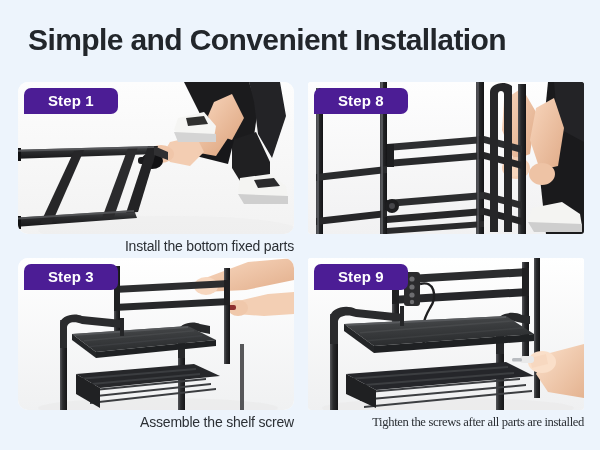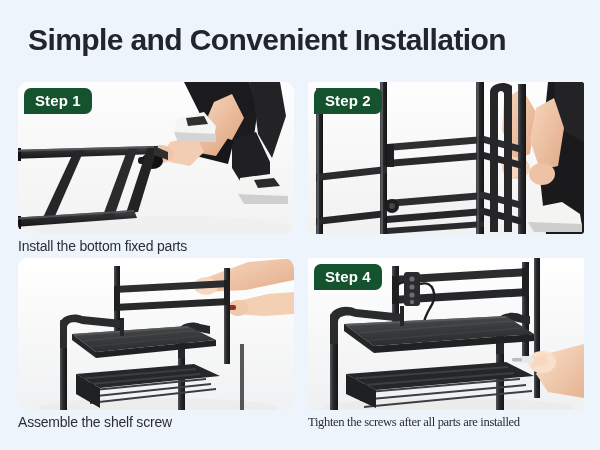--- a/index.html
+++ b/index.html
@@ -63,42 +63,42 @@
 
   .photo svg { display: block; width: 276px; height: 152px; }
 
   
   .badge {
     position: absolute;
     left: 6px;
     top: 6px;
     min-width: 62px;
     height: 26px;
-    padding: 0 11px;
-    background: #14532d;
+    padding: 0 24px;
+    background: #4c1d95;
     color: #ffffff;
     font-size: 15px;
     font-weight: bold;
     line-height: 26px;
     text-align: center;
     border-radius: 7px 7px 7px 0;
     white-space: nowrap;
     z-index: 3;
     letter-spacing: 0.1px;
   }
 
   
   .caption {
     position: absolute;
     left: 0;
     top: 152px;
     width: 276px;
     height: 24px;
     line-height: 24px;
-    text-align: left;
+    text-align: right;
     font-size: 14px;
     color: #2b2f34;
     white-space: nowrap;
     letter-spacing: -0.2px;
   }
   .caption.tight { font-size: 12.6px; letter-spacing: -0.35px; font-family: Liberation Serif, serif; }
 </style>
 </head>
 <body>
 
@@ -249,21 +249,21 @@
 
           <circle cx="84" cy="124" r="7" fill="#1d1d1f"></circle>
           <circle cx="84" cy="124" r="3" fill="#46464a"></circle>
 
           <rect x="9" y="6" width="2" height="146" fill="#64656a" opacity="0.7"></rect>
           <rect x="73" y="0" width="2" height="152" fill="#64656a" opacity="0.7"></rect>
           <rect x="169" y="0" width="2" height="152" fill="#5d5e63" opacity="0.6"></rect>
         </g>
       </svg>
     </div>
-    <div class="badge">Step 2</div>
+    <div class="badge">Step 8</div>
   </div>
 
   <div class="step-cell">
     <div class="photo">
       <svg viewBox="0 0 276 152" preserveAspectRatio="none" aria-hidden="true">
         <defs>
           <linearGradient id="s3bg" x1="0" y1="0" x2="0" y2="1">
             <stop offset="0" stop-color="#ffffff"></stop>
             <stop offset="1" stop-color="#f0f1f2"></stop>
           </linearGradient>
@@ -330,20 +330,21 @@
           <path d="M63 126 L182 115 L182 117 L63 128 Z" fill="#3b3d40"></path>
           <path d="M66 132 L188 120 L188 122 L66 134 Z" fill="#3b3d40"></path>
           <path d="M69 138 L193 125 L193 127 L69 140 Z" fill="#3b3d40"></path>
           <path d="M72 144 L198 130 L198 132 L72 146 Z" fill="#3b3d40"></path>
           <path d="M58 116 L82 130 L82 150 L58 136 Z" fill="#202123"></path>
         </g>
 
         <rect x="222" y="86" width="4" height="66" fill="#2f3032" opacity="0.8"></rect>
       </svg>
     </div>
+    <div class="badge">Step 3</div>
     <div class="caption">Assemble the shelf screw</div>
   </div>
 
   <div class="step-cell sharp">
     <div class="photo">
       <svg viewBox="0 0 276 152" preserveAspectRatio="none" aria-hidden="true">
         <defs>
           <linearGradient id="s4bg" x1="0" y1="0" x2="0" y2="1">
             <stop offset="0" stop-color="#ffffff"></stop>
             <stop offset="1" stop-color="#eff0f1"></stop>
@@ -420,17 +421,17 @@
 
         <g>
           <path d="M238 96 L276 86 L276 140 L240 134 L228 116 Z" fill="url(#skin4)"></path>
           <ellipse cx="234" cy="104" rx="14" ry="11" fill="#fadfc9"></ellipse>
           <path d="M222 100 L238 96 L240 106 L224 110 Z" fill="#f7d8c0"></path>
           <rect x="212" y="98" width="14" height="7" rx="3" fill="#e9e9e9"></rect>
           <rect x="204" y="100" width="10" height="3.4" rx="1.5" fill="#b9bcc0"></rect>
         </g>
       </svg>
     </div>
-    <div class="badge">Step 4</div>
+    <div class="badge">Step 9</div>
     <div class="caption tight">Tighten the screws after all parts are installed</div>
   </div>
 
 </div>
 
 </body></html>

